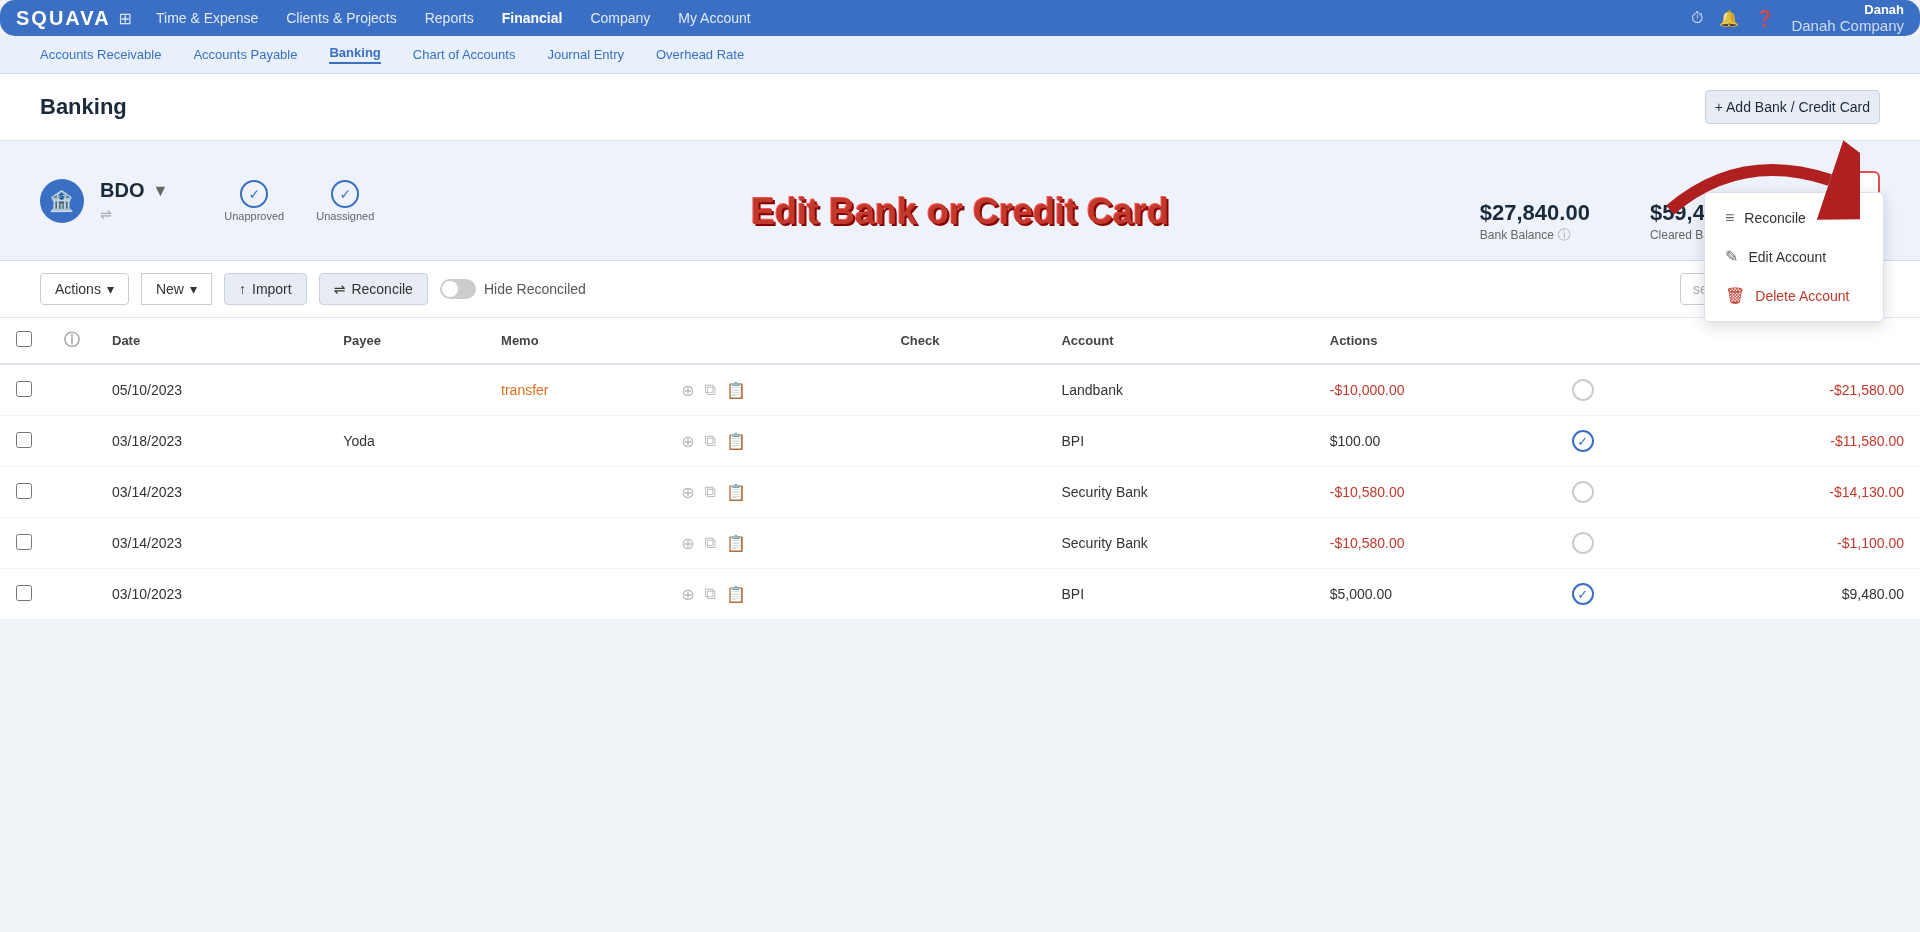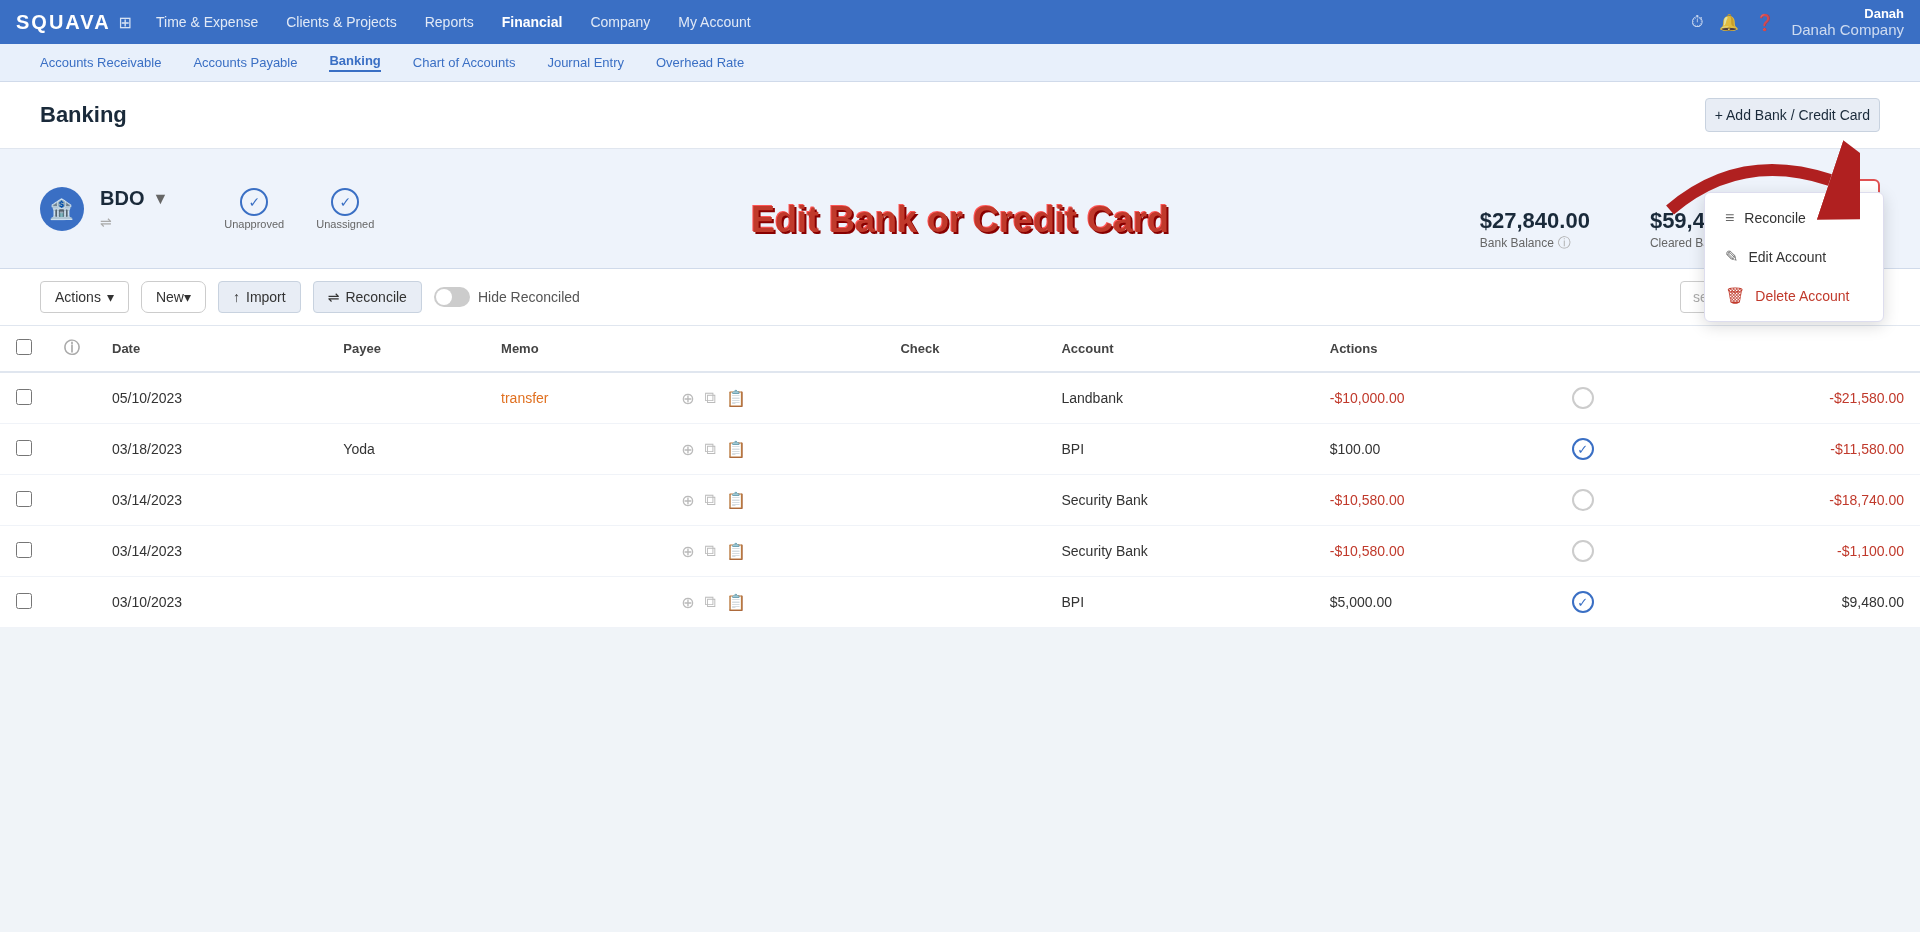--- a/index.html
+++ b/index.html
@@ -1,25 +1,26 @@
 <!DOCTYPE html>
 <html><head>
   <meta charset="utf-8">
   <style>
     * { box-sizing: border-box; margin: 0; padding: 0; }
     body { font-family: -apple-system, BlinkMacSystemFont, 'Segoe UI', sans-serif; background: #f0f4f8; font-size: 14px; }
 
     
     .top-nav {
       background: #3a6fc4;
-      height: 44px;
+      height: 36px;
       display: flex;
       align-items: center;
       padding: 0 16px;
       color: white;
+      border-radius: 15px;
     }
     .top-nav .logo {
       font-size: 20px;
       font-weight: 900;
       letter-spacing: 2px;
       margin-right: 8px;
       color: white;
     }
     .top-nav .dashboard-icon {
       margin-right: 24px;
@@ -237,25 +238,25 @@
       display: flex;
       align-items: center;
       gap: 6px;
       font-size: 14px;
       color: #333;
     }
     .btn-new {
       background: white;
       border: 1px solid #ccc;
       padding: 7px 14px;
-      border-radius: 7px;
+      border-radius: 0;
       cursor: pointer;
       display: flex;
       align-items: flex-start;
-      gap: 0;
+      gap: 6px;
       font-size: 14px;
       color: #333;
     }
     .btn-import {
       background: #e8edf5;
       border: 1px solid #c8d2df;
       padding: 7px 14px;
       border-radius: 4px;
       cursor: pointer;
       font-size: 14px;
@@ -610,21 +611,21 @@
       <span title="copy">⧉</span>
       <span title="attach">📋</span>
     </div>
   </td>
           <td></td>
           <td>Security Bank</td>
           <td style="color:#c0392b;">-$10,580.00</td>
           <td>
       <div class="cleared-empty"></div>
     </td>
-          <td style="color:#c0392b;text-align:right;">-$18,740.00</td>
+          <td style="color:#c0392b;text-align:right;">-$14,130.00</td>
         </tr>
         <tr>
           <td>
     <input type="checkbox" class="checkbox" style="">
   </td>
           <td></td>
           <td>03/14/2023</td>
           <td></td>
           <td style=""></td>
   <td>

